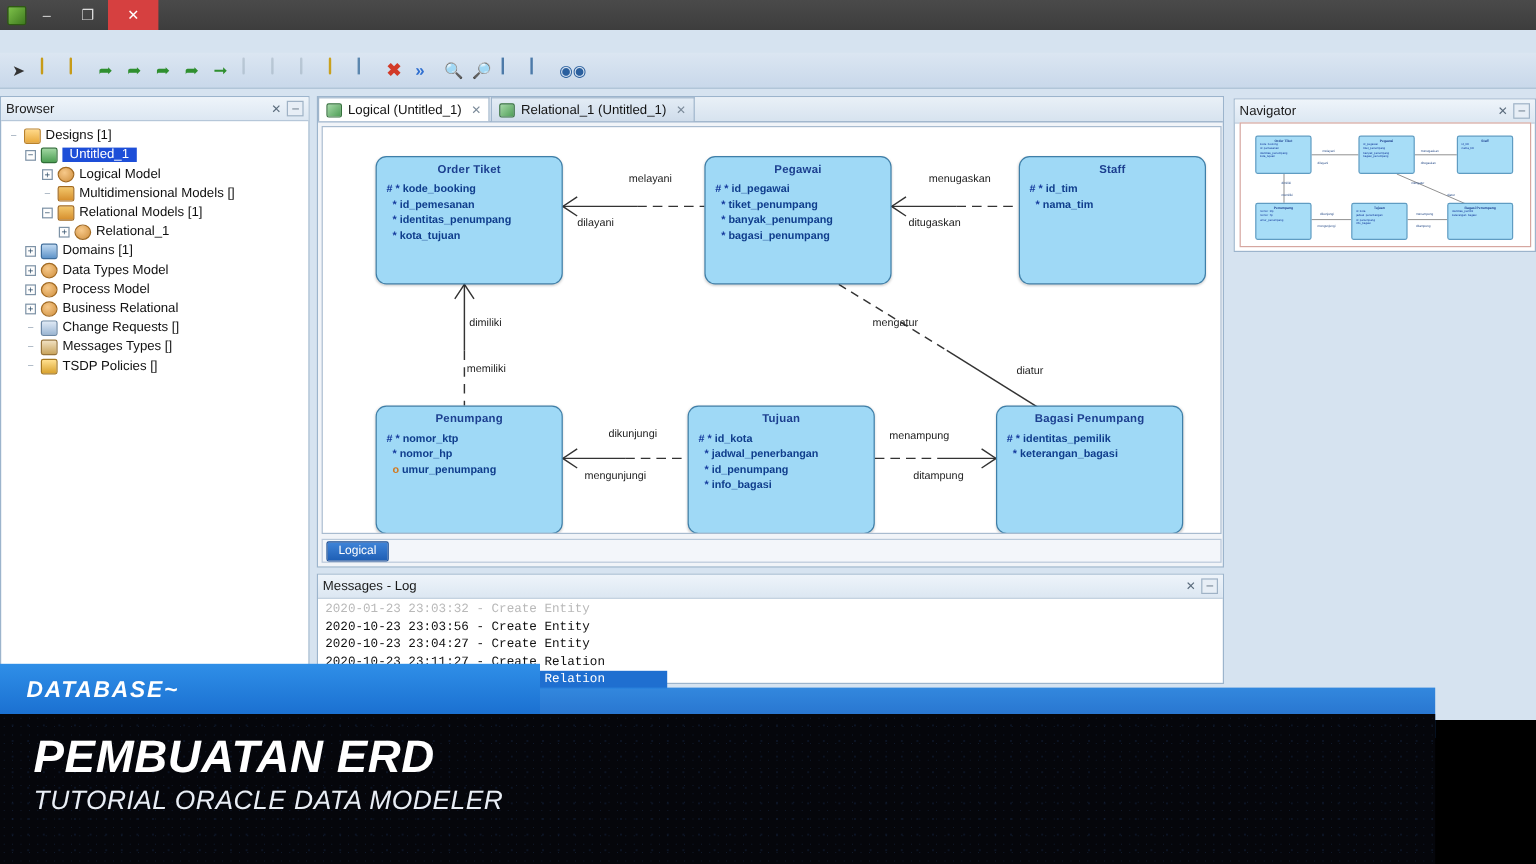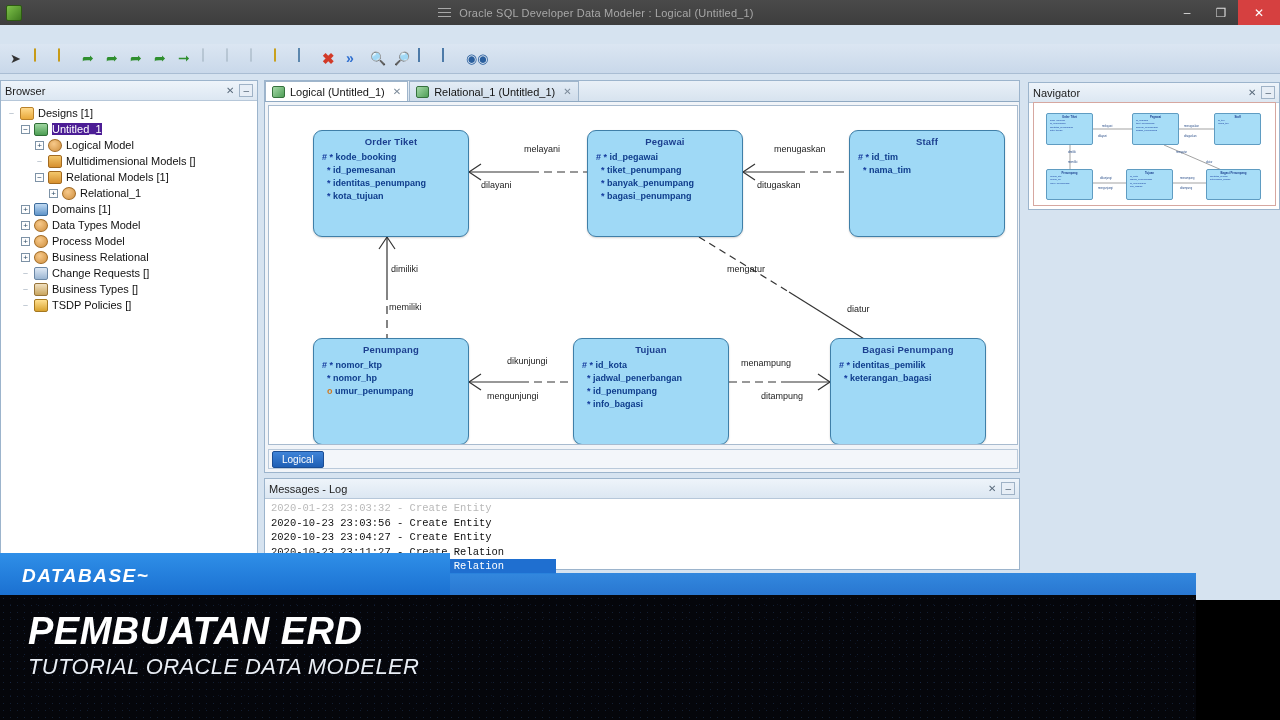--- a/index.html
+++ b/index.html
@@ -99,21 +99,21 @@
   .expander.none { border:none; background:none; color:#8a9bad; }
   .tico { width:14px; height:13px; margin-right:4px; flex:none; border-radius:2px; }
   .ico-folder { background:linear-gradient(180deg,#ffd98a,#e8a93b); border:1px solid #b9812a; }
   .ico-design { background:linear-gradient(180deg,#9fd6a0,#4c9e53); border:1px solid #2f6e36; }
   .ico-model  { background:radial-gradient(circle at 40% 35%,#f7c98a,#cf8f3e); border:1px solid #a26a22; border-radius:50%;}
   .ico-multi  { background:linear-gradient(180deg,#f3c76b,#d68f2e); border:1px solid #a36a1f; }
   .ico-domain { background:linear-gradient(180deg,#bfd9f2,#5f94c9); border:1px solid #3d6c9b; }
   .ico-req    { background:linear-gradient(180deg,#dfe9f5,#9bb6d3); border:1px solid #6b87a5; }
   .ico-sens   { background:linear-gradient(180deg,#f0e0c0,#c9a55e); border:1px solid #97743a; }
   .ico-tsdp   { background:linear-gradient(180deg,#ffe08f,#d9a22e); border:1px solid #a57820; }
-  .tlabel.sel { background:#4c1d95; color:#fff; padding:0 0; }
+  .tlabel.sel { background:#1d4ed8; color:#fff; padding:0 6px; }
 
   
   #editor {
     position: absolute; left: 264px; top: 80px; width: 756px; height: 393px;
     background: #f1f4f8; border: 1px solid #9cb4cc;
   }
   #tab-strip {
     height: 21px; background: linear-gradient(180deg,#e9f0f7,#d7e3ef);
     display:flex; align-items:flex-end; border-bottom: 1px solid #8fa9c2;
   }
@@ -221,28 +221,20 @@
     font-size:22px; letter-spacing:.4px;
   }
 </style>
 </head>
 <body>
 
 <div id="app-window">
 
   <div id="title-bar">
     <div id="app-logo"></div>
-    <div id="title-center">
-      <span class="hamburger">
-          <i></i>
-          <i></i>
-          <i></i>
-        </span>
-      <span id="title-text">Oracle SQL Developer Data Modeler : Logical (Untitled_1)</span>
-    </div>
     <div id="win-controls">
       <div class="win-btn">–</div>
       <div class="win-btn">❐</div>
       <div class="win-btn close">✕</div>
     </div>
   </div>
 
 
   <div id="toolbar">
     <span class="tbtn"><span class="tb-arrow">➤</span></span>
@@ -325,21 +317,21 @@
           <span class="tlabel">Business Relational</span>
         </div>
         <div class="tnode" style="padding-left: 18px;">
           <span class="expander none">–</span>
           <span class="tico ico-req"></span>
           <span class="tlabel">Change Requests []</span>
         </div>
         <div class="tnode" style="padding-left: 18px;">
           <span class="expander none">–</span>
           <span class="tico ico-sens"></span>
-          <span class="tlabel">Business Types []</span>
+          <span class="tlabel">Messages Types []</span>
         </div>
         <div class="tnode" style="padding-left: 18px;">
           <span class="expander none">–</span>
           <span class="tico ico-tsdp"></span>
           <span class="tlabel">TSDP Policies []</span>
         </div>
       </div>
   </div>
 
   <div id="editor">

